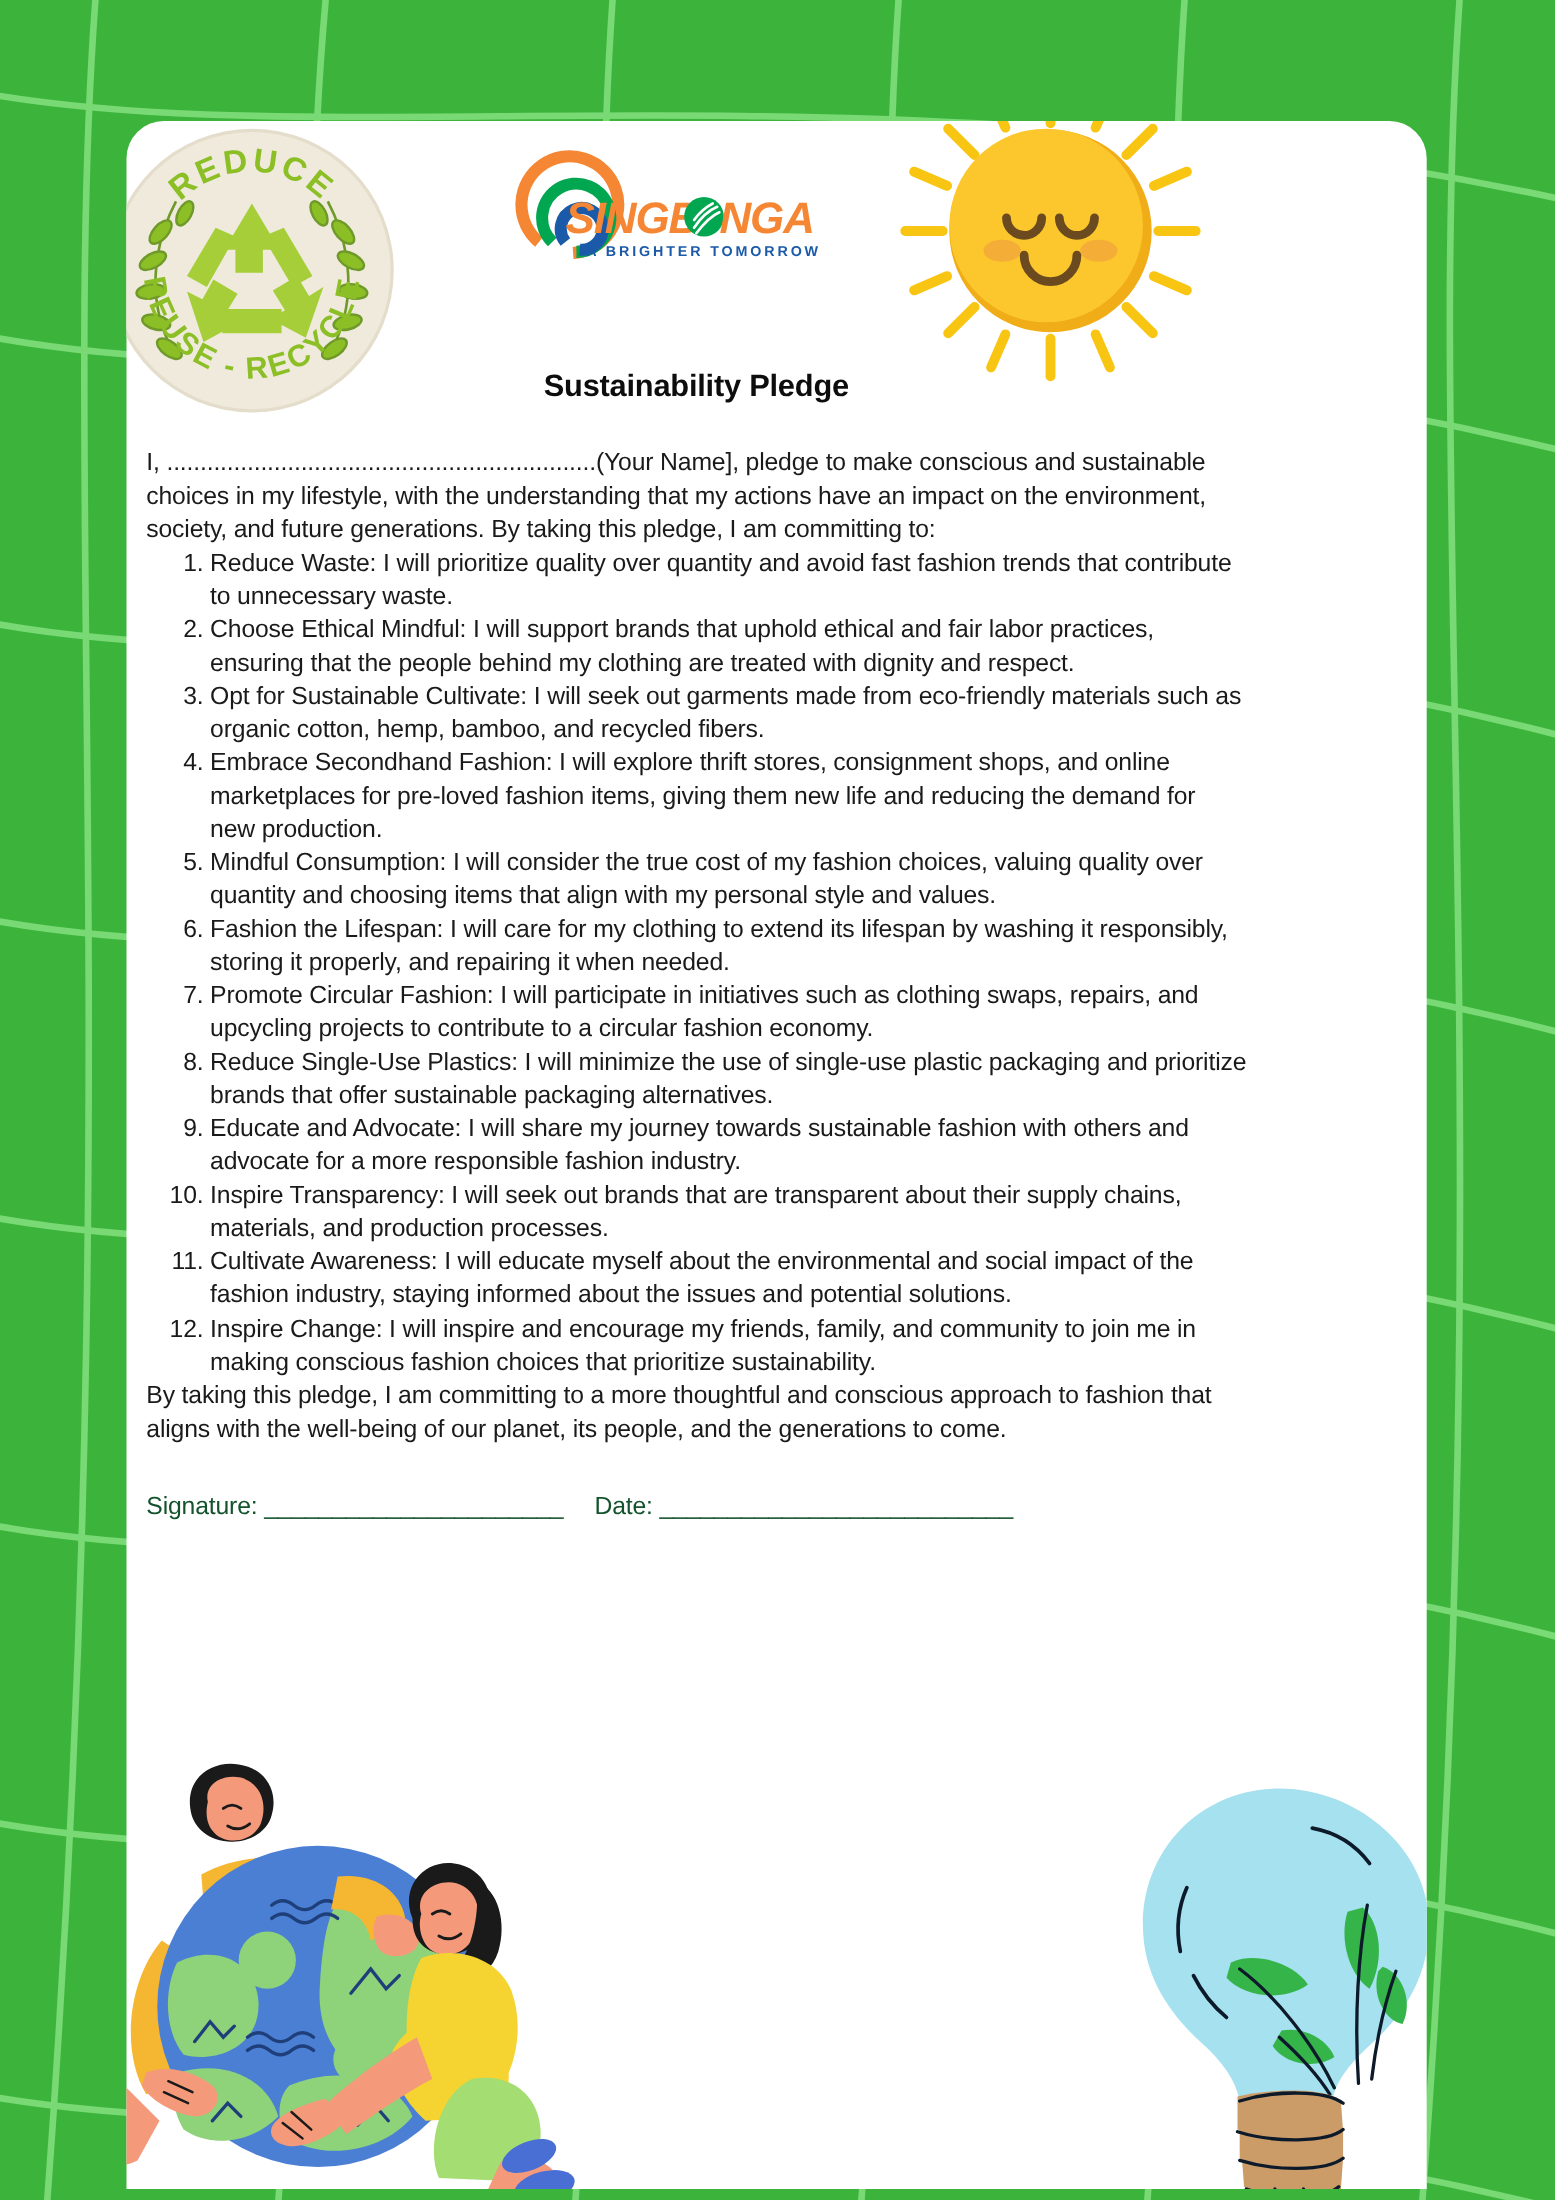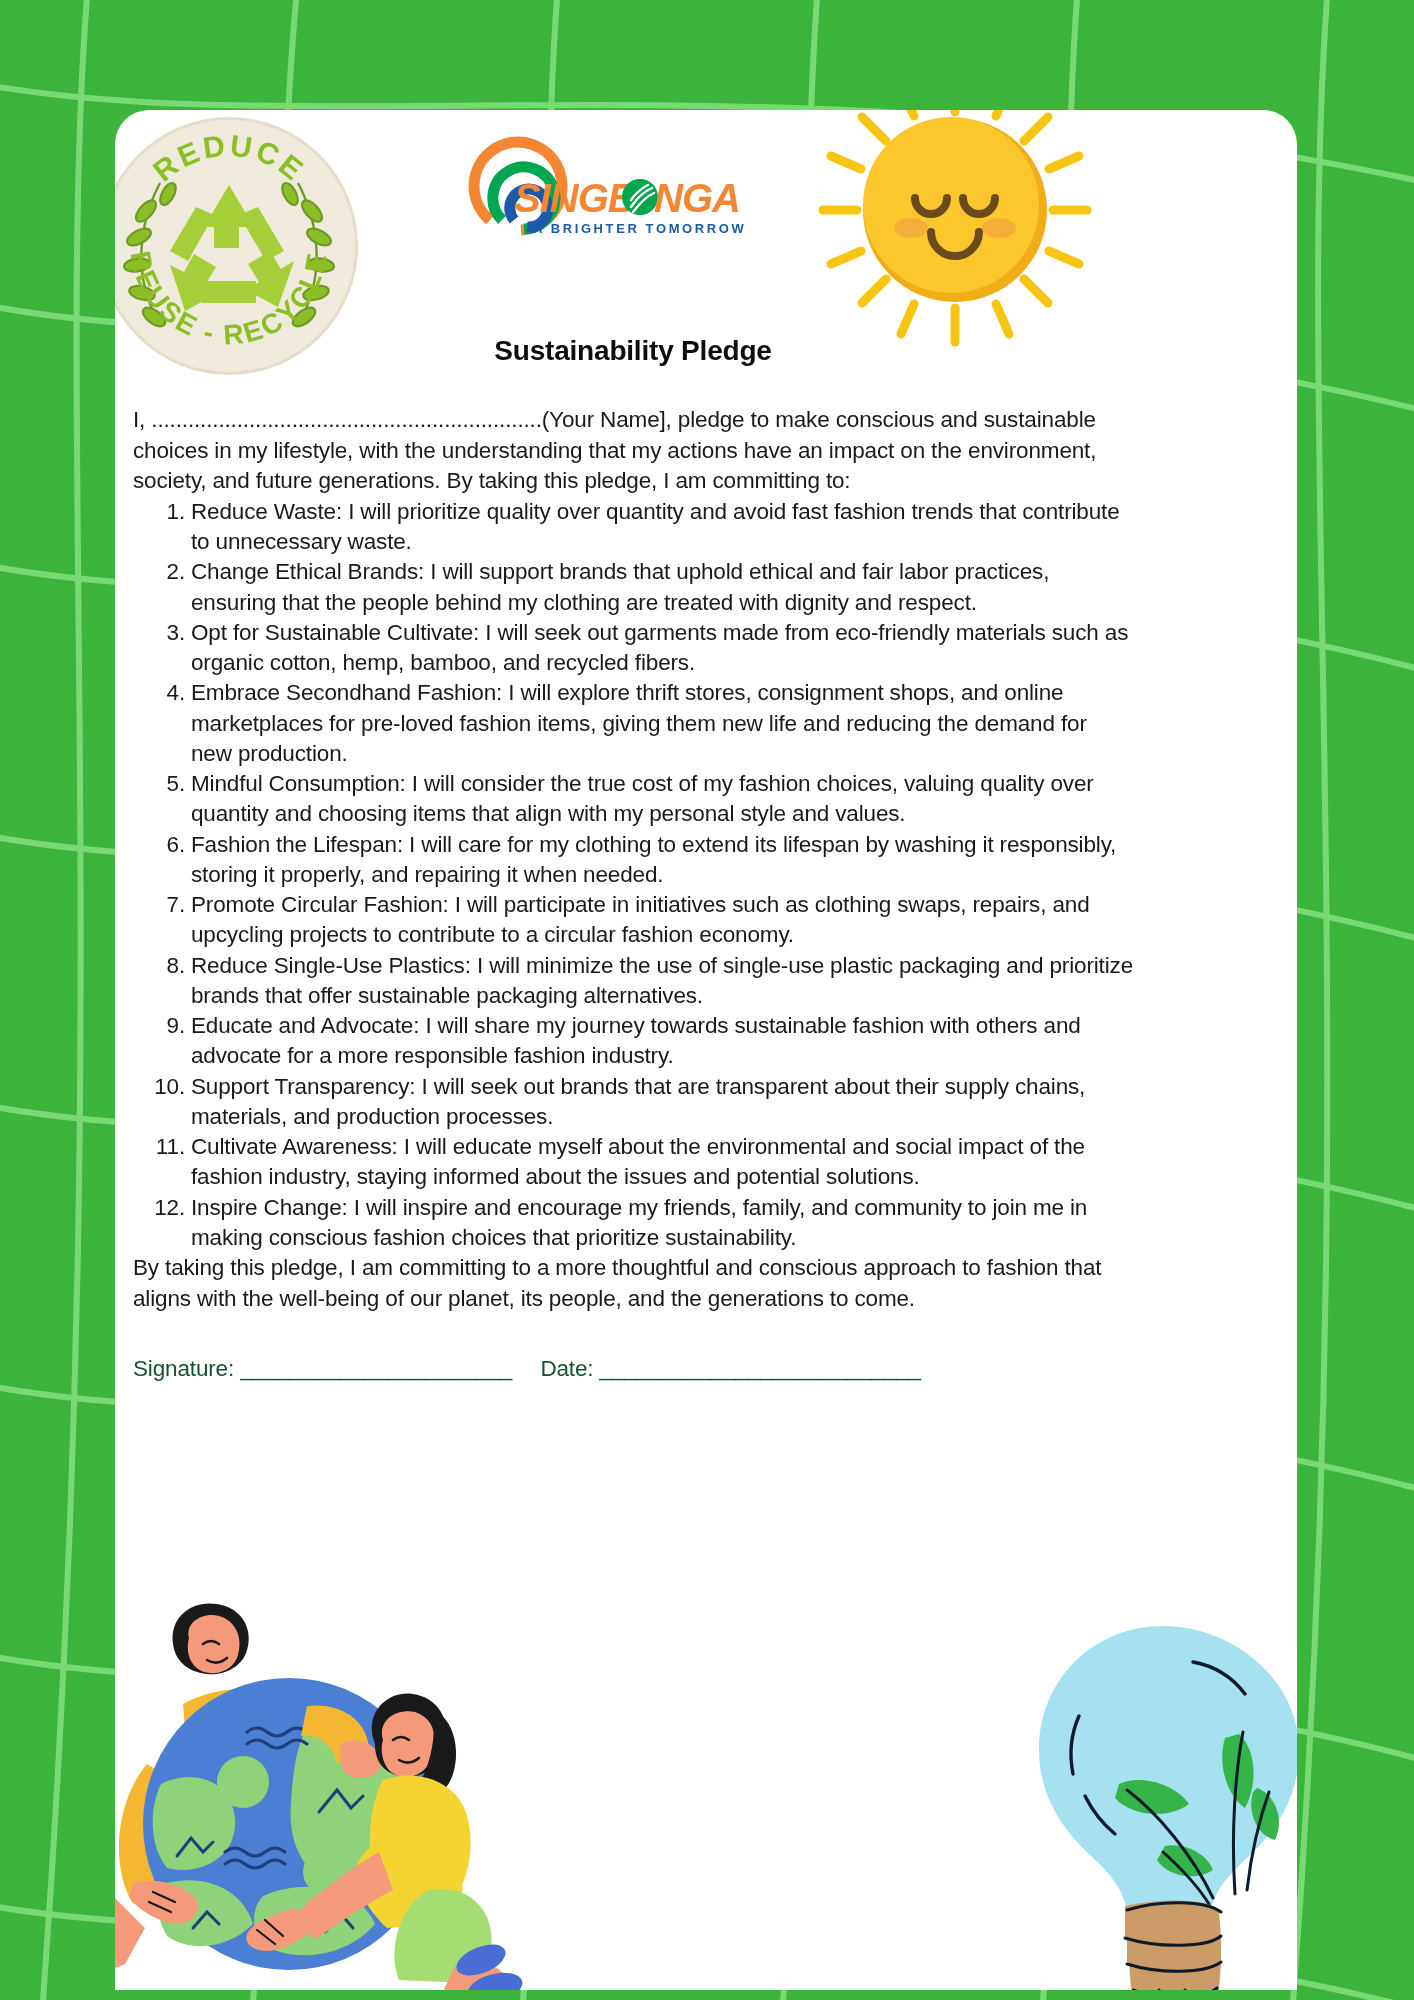--- a/index.html
+++ b/index.html
@@ -283,29 +283,29 @@
     </div>
 
     <div class="doc-body">
 
       <h1 class="doc-title">Sustainability Pledge</h1>
 
       <p class="intro-para">I, ................................................................(Your Name], pledge to make conscious and sustainable choices in my lifestyle, with the understanding that my actions have an impact on the environment, society, and future generations. By taking this pledge, I am committing to:</p>
 
       <ol class="pledge-list">
           <li><b>Reduce Waste</b><span>: I will prioritize quality over quantity and avoid fast fashion trends that contribute to unnecessary waste.</span></li>
-          <li><b>Change Ethical Brands</b><span>: I will support brands that uphold ethical and fair labor practices, ensuring that the people behind my clothing are treated with dignity and respect.</span></li>
+          <li><b>Choose Ethical Mindful</b><span>: I will support brands that uphold ethical and fair labor practices, ensuring that the people behind my clothing are treated with dignity and respect.</span></li>
           <li><b>Opt for Sustainable Cultivate:</b><span> I will seek out garments made from eco-friendly materials such as organic cotton, hemp, bamboo, and recycled fibers.</span></li>
           <li><b>Embrace Secondhand Fashion</b><span>: I will explore thrift stores, consignment shops, and online marketplaces for pre-loved fashion items, giving them new life and reducing the demand for new production.</span></li>
           <li><b>Mindful Consumption:</b><span> I will consider the true cost of my fashion choices, valuing quality over quantity and choosing items that align with my personal style and values.</span></li>
           <li><b>Fashion the Lifespan:</b><span> I will care for my clothing to extend its lifespan by washing it responsibly, storing it properly, and repairing it when needed.</span></li>
           <li><b>Promote Circular Fashion:</b><span> I will participate in initiatives such as clothing swaps, repairs, and upcycling projects to contribute to a circular fashion economy.</span></li>
           <li><b>Reduce Single-Use Plastics:</b><span> I will minimize the use of single-use plastic packaging and prioritize brands that offer sustainable packaging alternatives.</span></li>
           <li><b>Educate and Advocate:</b><span> I will share my journey towards sustainable fashion with others and advocate for a more responsible fashion industry.</span></li>
-          <li><b>Support Transparency:</b><span> I will seek out brands that are transparent about their supply chains, materials, and production processes.</span></li>
+          <li><b>Inspire Transparency:</b><span> I will seek out brands that are transparent about their supply chains, materials, and production processes.</span></li>
           <li><b>Cultivate Awareness</b><span>: I will educate myself about the environmental and social impact of the fashion industry, staying informed about the issues and potential solutions.</span></li>
           <li><b>Inspire Change:</b><span> I will inspire and encourage my friends, family, and community to join me in making conscious fashion choices that prioritize sustainability.</span></li>
         </ol>
 
       <p class="outro-para">By taking this pledge, I am committing to a more thoughtful and conscious approach to fashion that aligns with the well-being of our planet, its people, and the generations to come.</p>
 
       <div class="sign-row">
         <span>Signature: ______________________</span>
         <span style="display:inline-block;width:16px"></span>
         <span>Date: __________________________</span>

